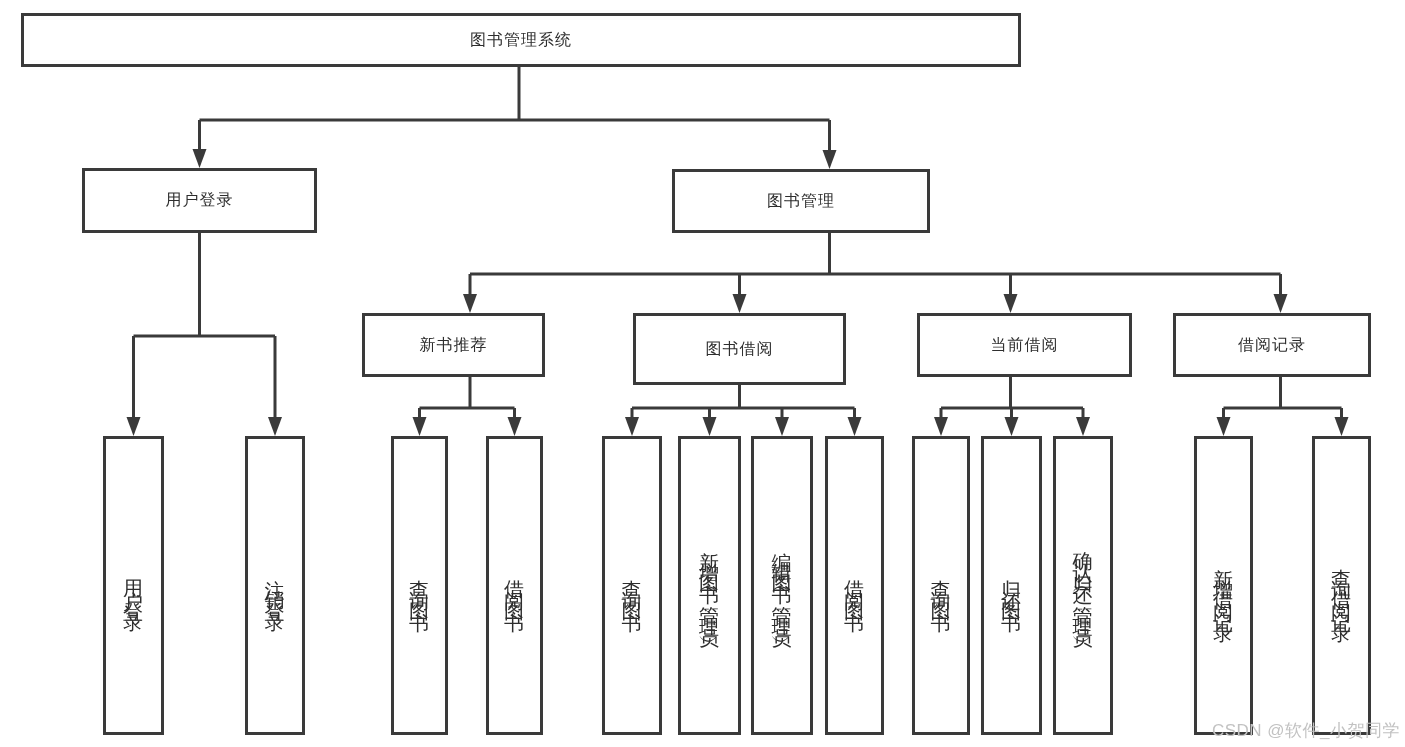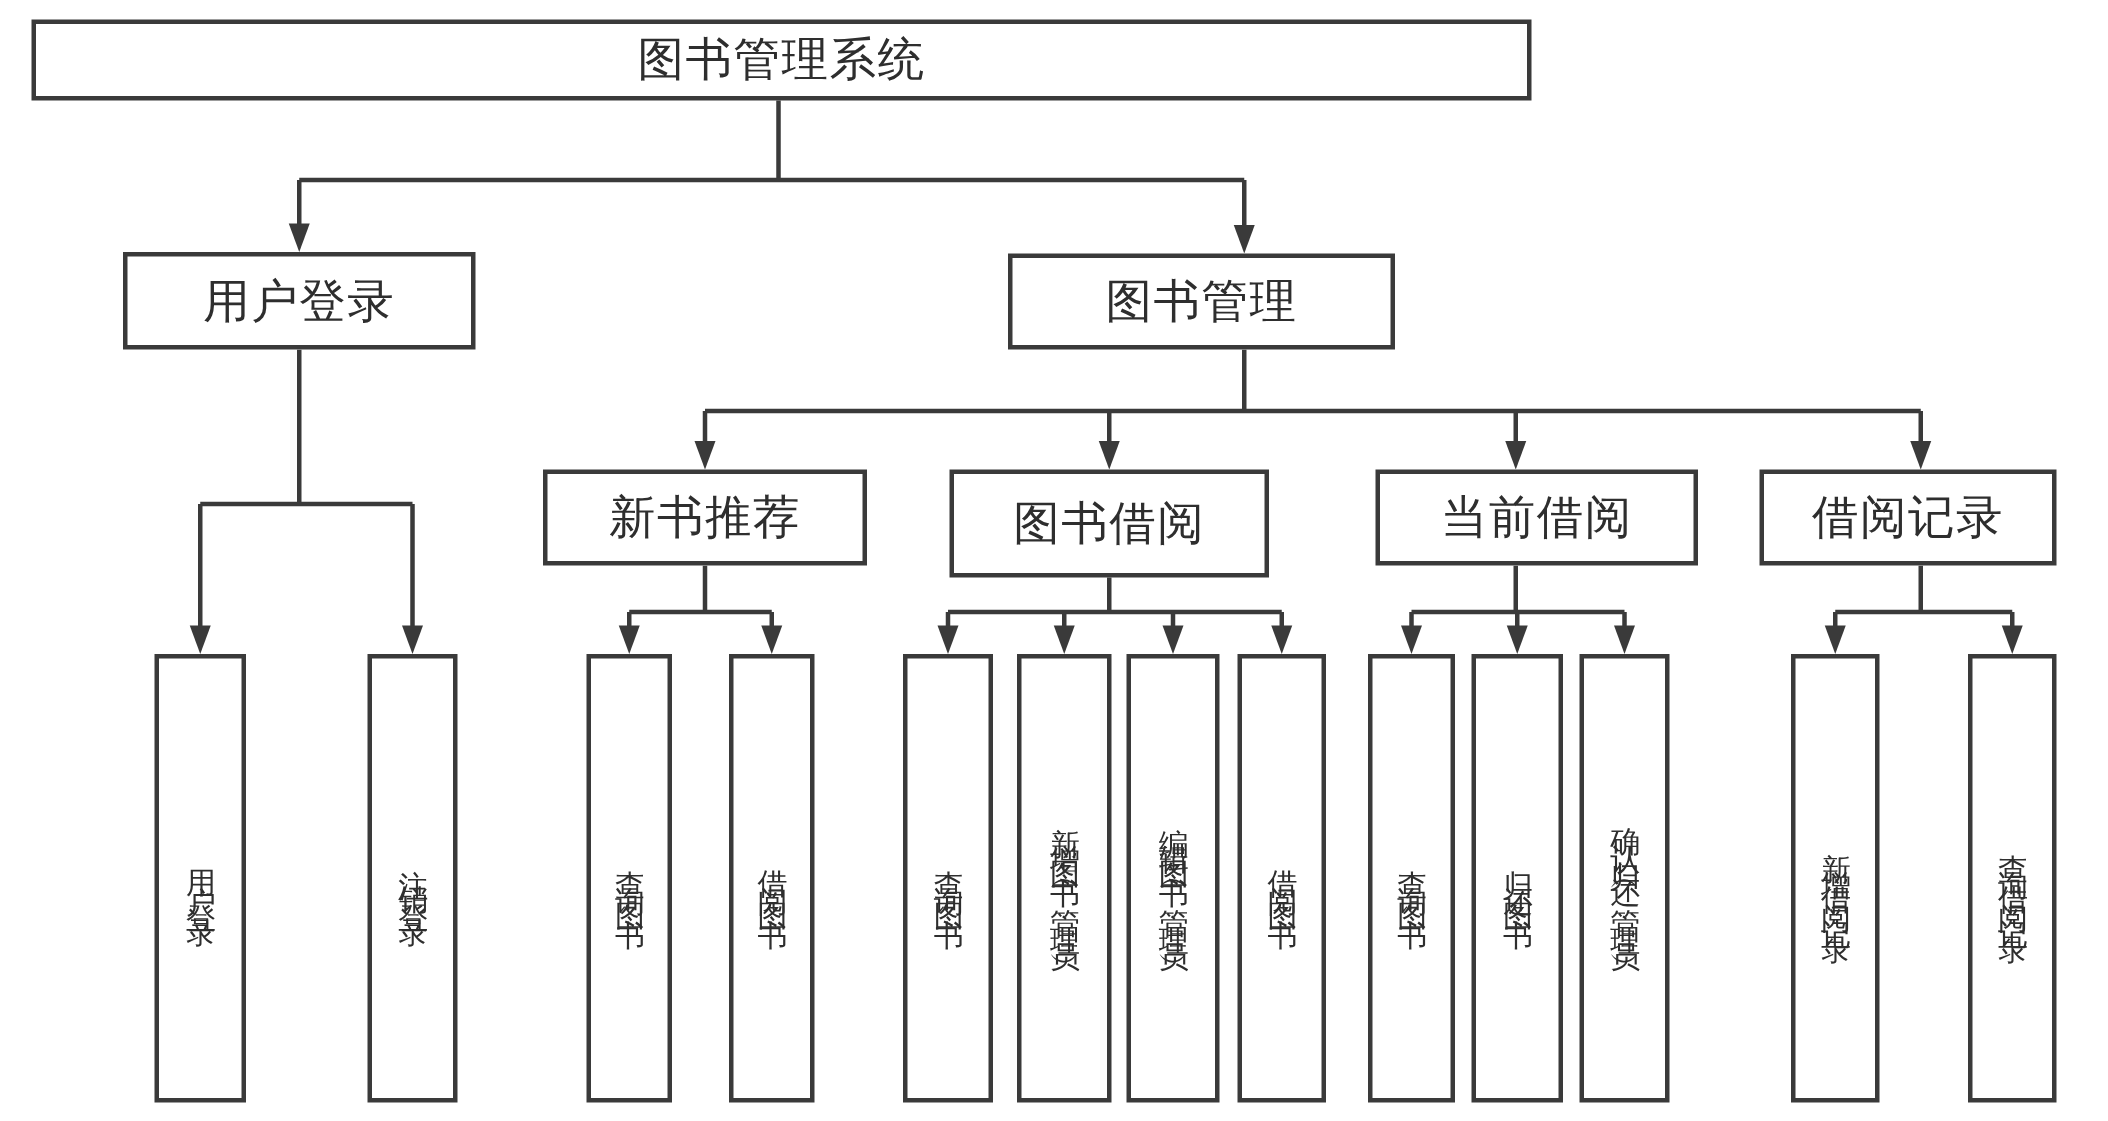--- a/index.html
+++ b/index.html
@@ -5,21 +5,21 @@
   html,body{margin:0;padding:0;background:#ffffff;}
   .canvas{
     position:relative;width:1405px;height:747px;background:#ffffff;overflow:hidden;
     font-family:"Liberation Sans","DejaVu Sans",sans-serif;color:#2e2e2e;
   }
   .wires{position:absolute;left:0;top:0;z-index:1;}
   .box{
     position:absolute;box-sizing:border-box;border:3px solid #3a3a3a;background:#ffffff;
     display:flex;align-items:center;justify-content:center;z-index:2;
   }
-  .h{font-size:31px;letter-spacing:1px;white-space:nowrap;}
+  .h{font-size:16px;letter-spacing:1px;white-space:nowrap;}
   .v .vt{
     writing-mode:vertical-rl;text-orientation:mixed;
     font-size:20px;letter-spacing:11px;line-height:1;white-space:nowrap;
   }
   .watermark{
     position:absolute;right:5px;top:719px;z-index:3;
     font-size:17px;letter-spacing:0.5px;color:#c2c2c2;white-space:nowrap;
   }
 </style>
 </head>
@@ -64,21 +64,21 @@
     <span>图书管理系统</span>
   </div>
 
   <div class="box h" style="left:82px;top:168px;width:235px;height:65px">
     <span>用户登录</span>
   </div>
   <div class="box h" style="left:672px;top:169px;width:258px;height:64px">
     <span>图书管理</span>
   </div>
 
-  <div class="box h" style="left:362px;top:313px;width:216px;height:64px">
+  <div class="box h" style="left:362px;top:313px;width:183px;height:64px">
     <span>新书推荐</span>
   </div>
   <div class="box h" style="left:633px;top:313px;width:213px;height:72px">
     <span>图书借阅</span>
   </div>
   <div class="box h" style="left:917px;top:313px;width:215px;height:64px">
     <span>当前借阅</span>
   </div>
   <div class="box h" style="left:1173px;top:313px;width:198px;height:64px">
     <span>借阅记录</span>
@@ -121,14 +121,15 @@
     <span class="vt">确认归还（管理员）</span>
   </div>
 
   <div class="box v" style="left:1194px;top:436px;width:59px;height:299px">
     <span class="vt">新增借阅记录</span>
   </div>
   <div class="box v" style="left:1312px;top:436px;width:59px;height:299px">
     <span class="vt">查询借阅记录</span>
   </div>
 
+  <div class="watermark">CSDN @软件_小贺同学</div>
 
 </div>
 
 </body></html>

